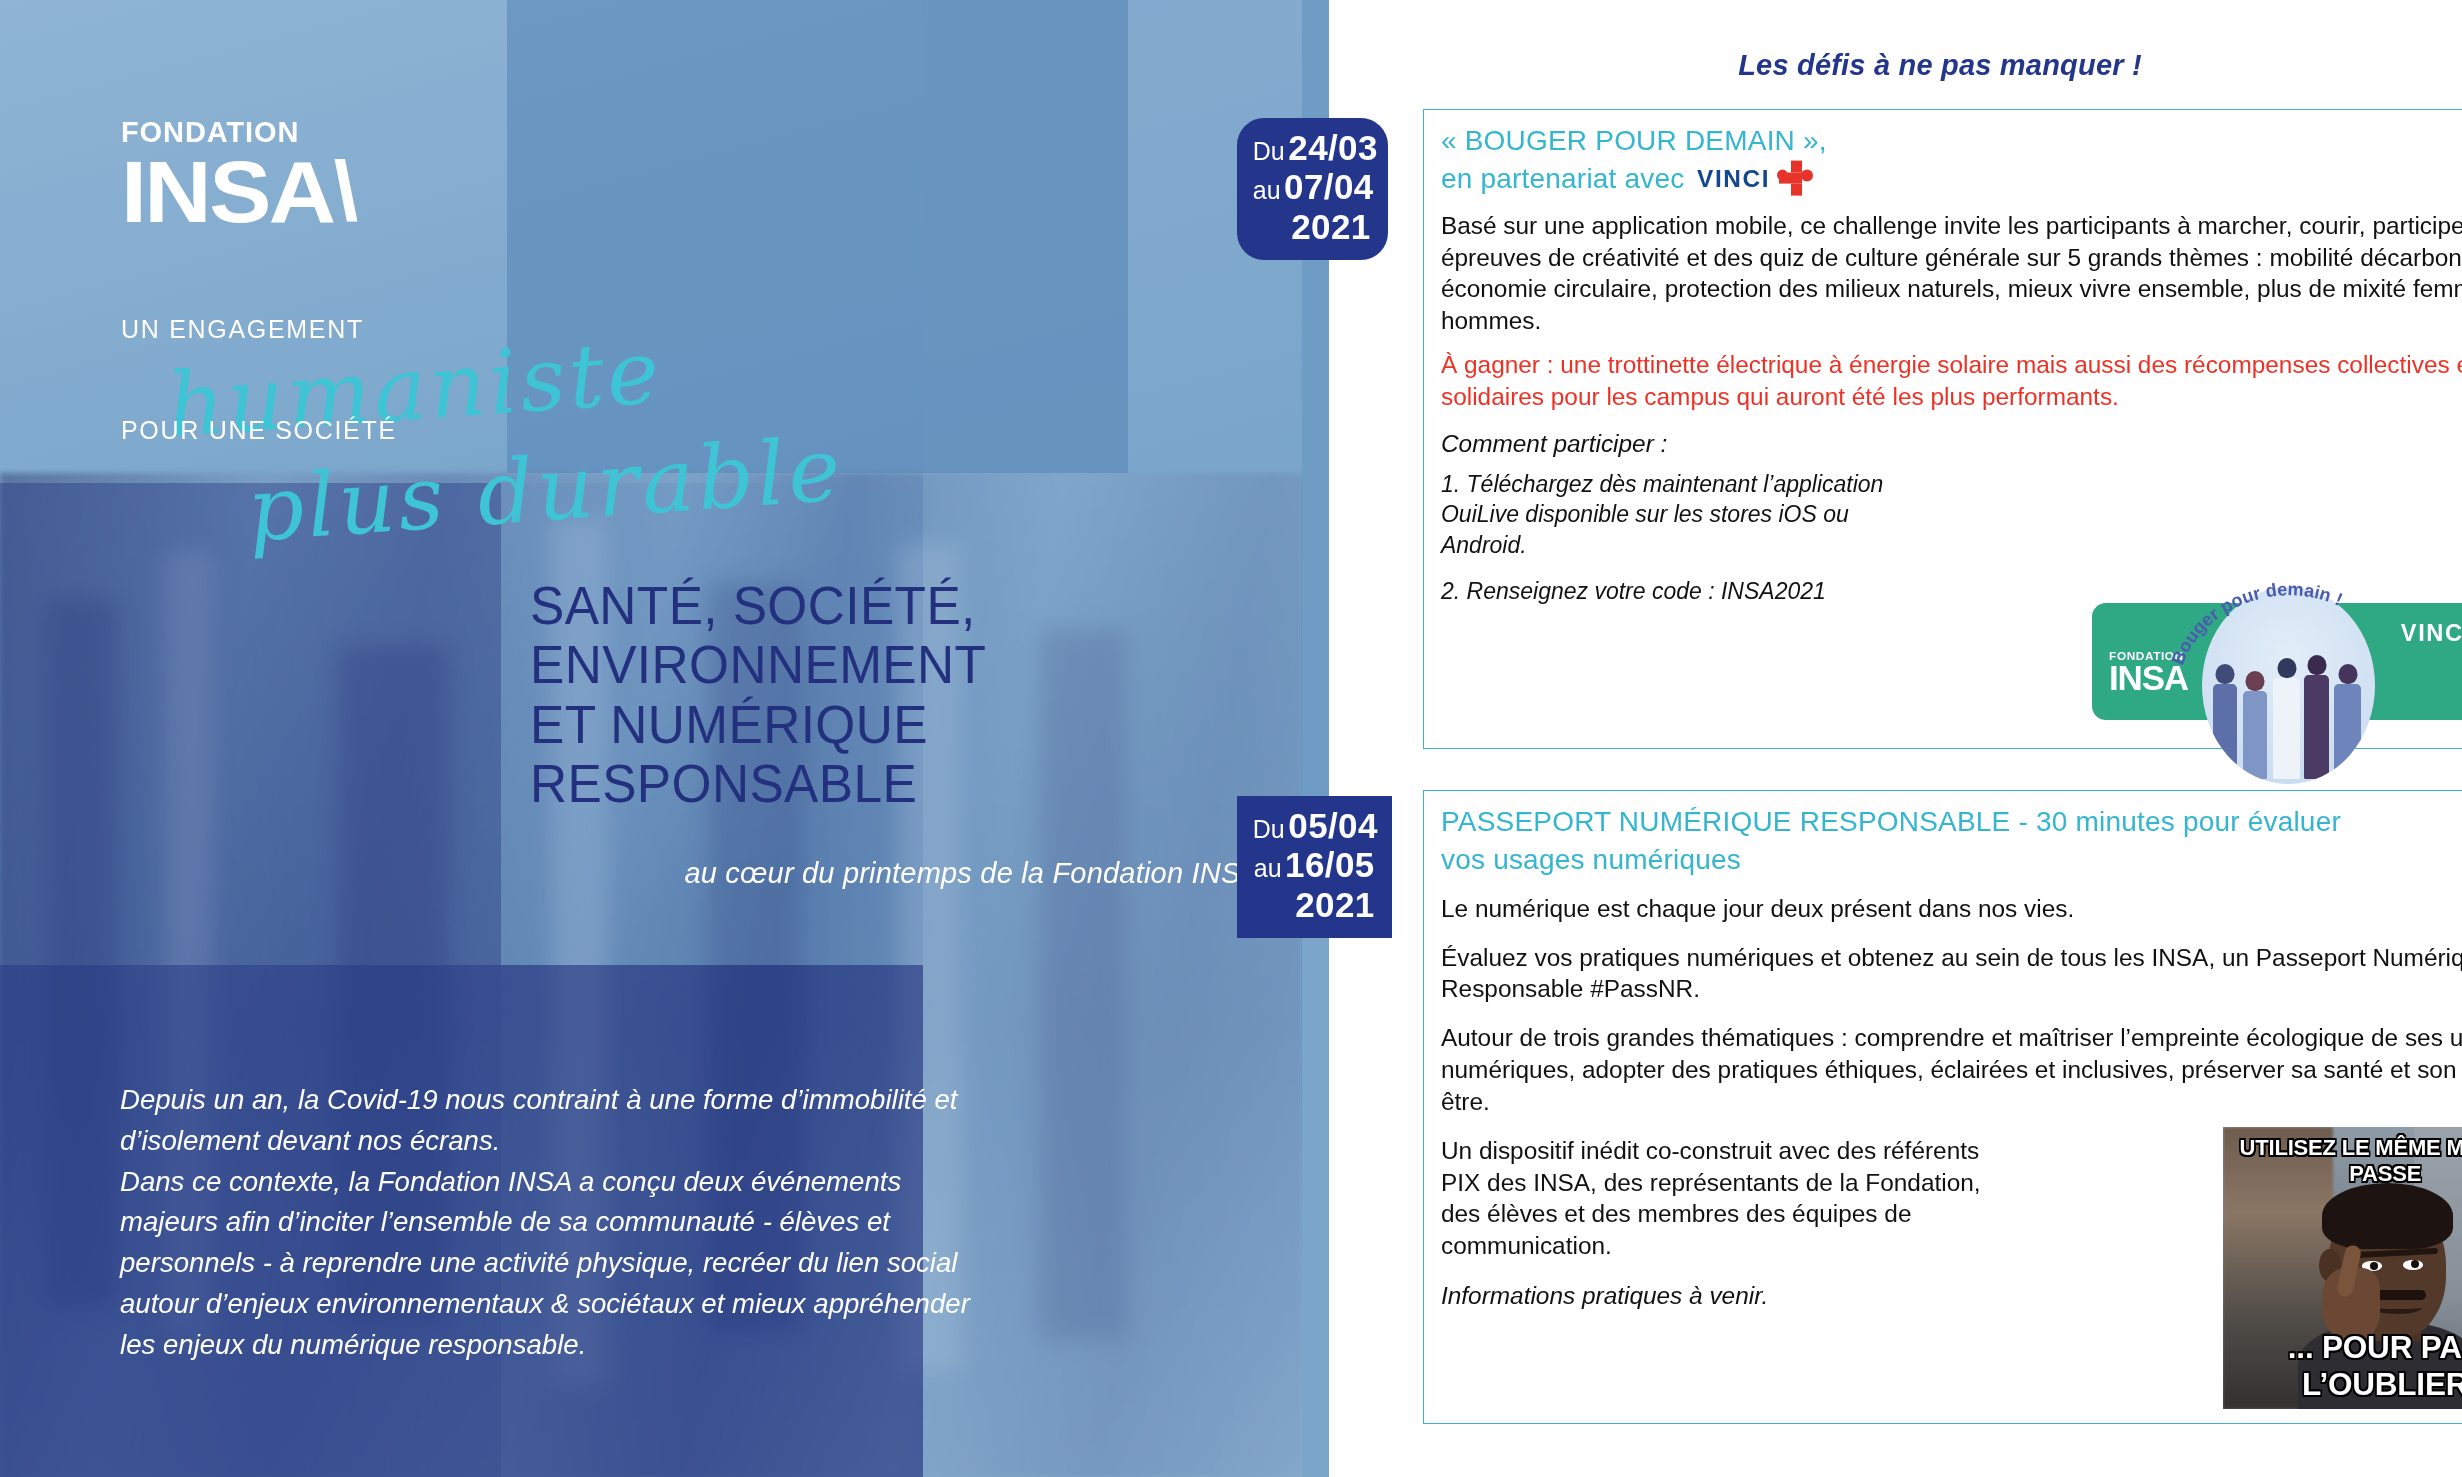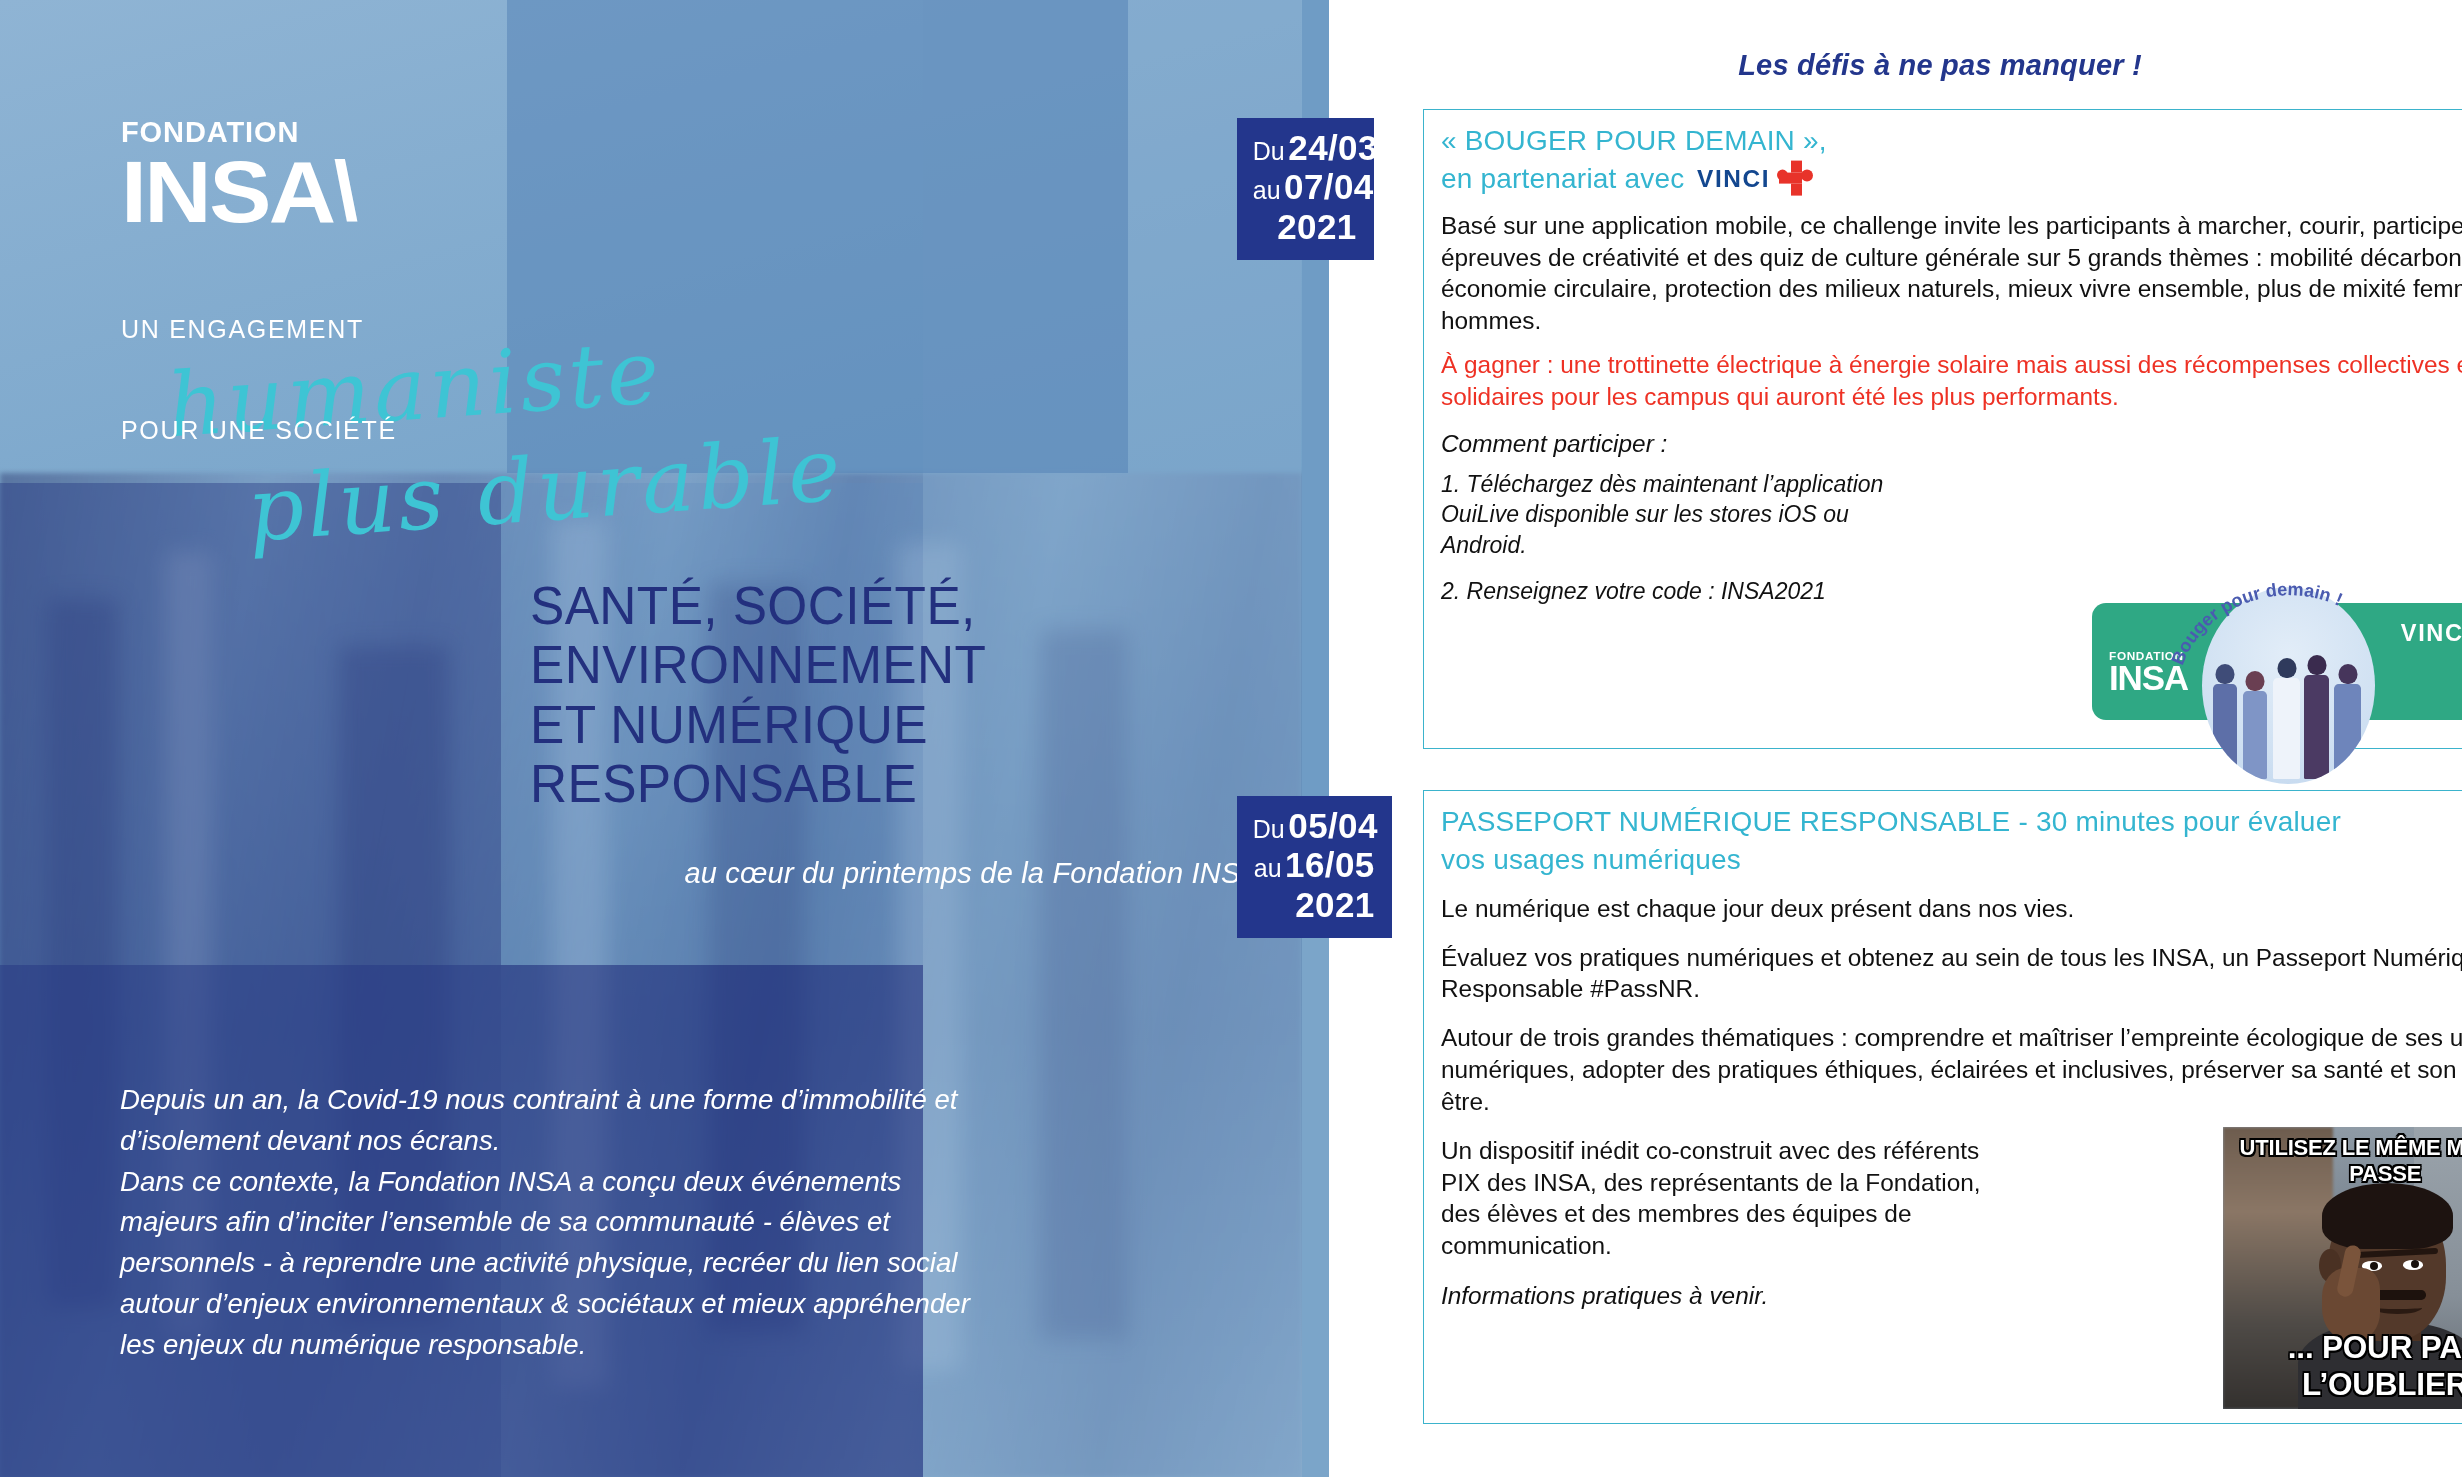--- a/index.html
+++ b/index.html
@@ -182,21 +182,21 @@
     color: #ffffff;
     text-align: right;
     padding: 9.5px 17.3px 12.6px 15.8px;
     font-family: "Liberation Sans", sans-serif;
     line-height: 1.14;
     z-index: 30;
   }
   .date-badge .r { white-space: nowrap; }
   .date-badge .sm { font-size: 25px; font-weight: 400; }
   .date-badge .bg { font-size: 35px; font-weight: bold; letter-spacing: 0.4px; }
-  .badge-1 { left: 1237px; top: 118px; width: 137px; }
+  .badge-1 { left: 1237px; top: 118px; width: 151px; border-radius: 27px; }
   .badge-2 { left: 1237px; top: 796px; width: 155px; }
 
   
   .right-col {
     position: absolute;
     left: 1418px; top: 0;
     width: 1044px; height: 1477px;
   }
   .defis-header {
     position: absolute;

